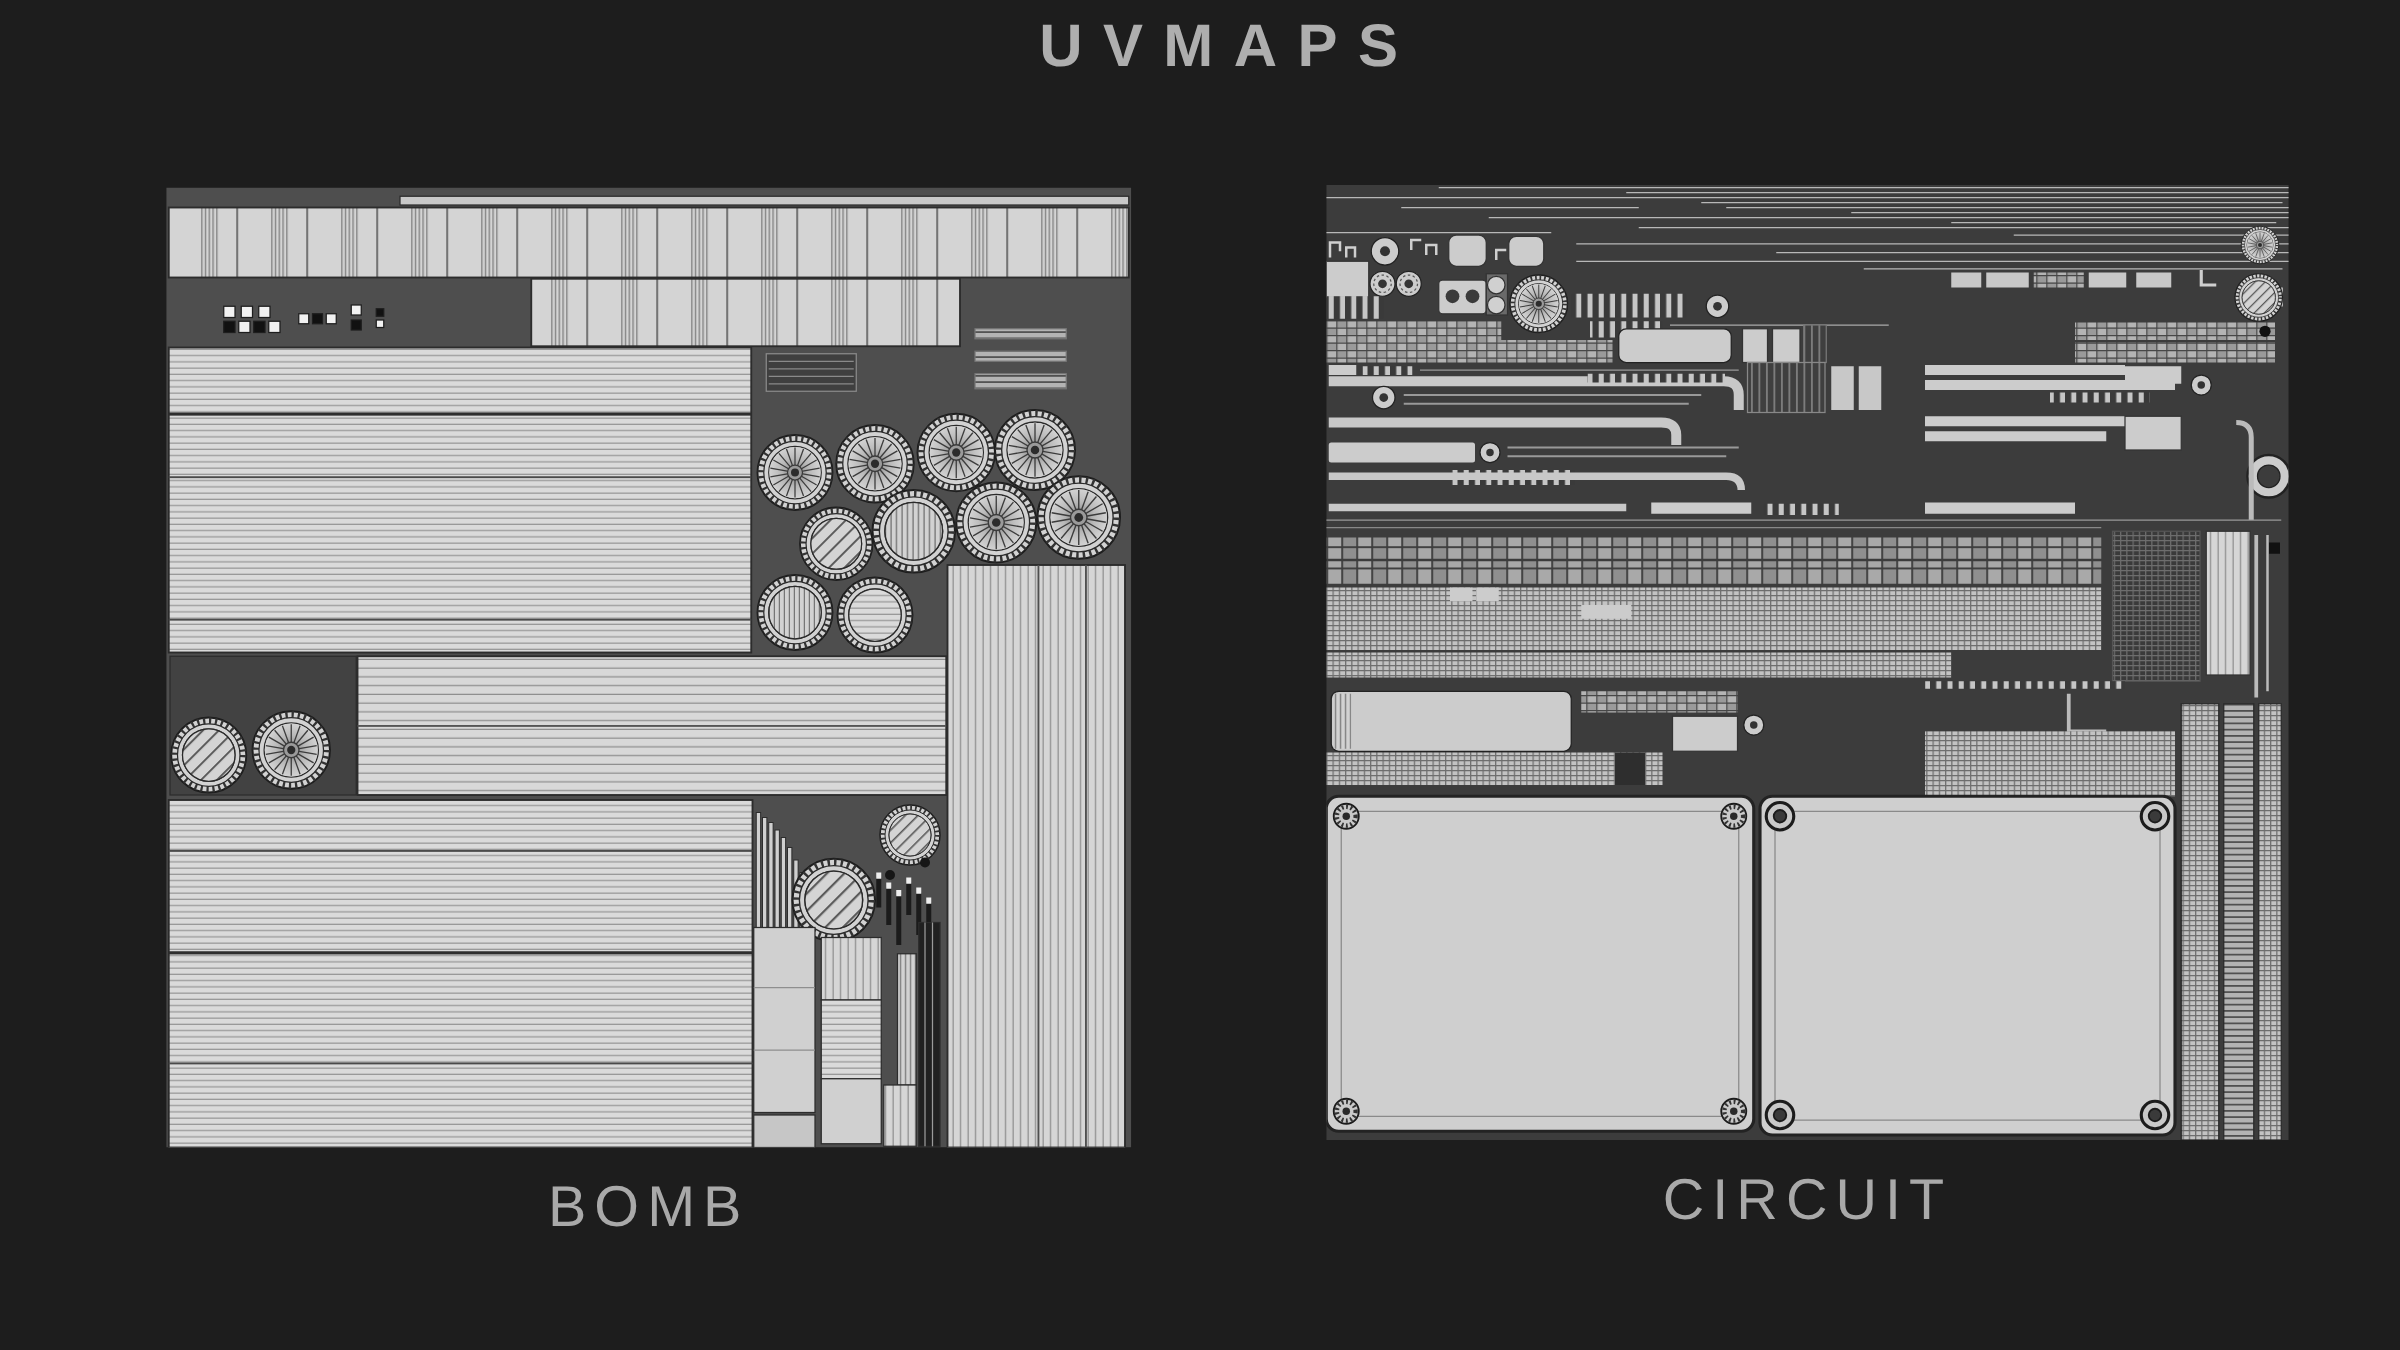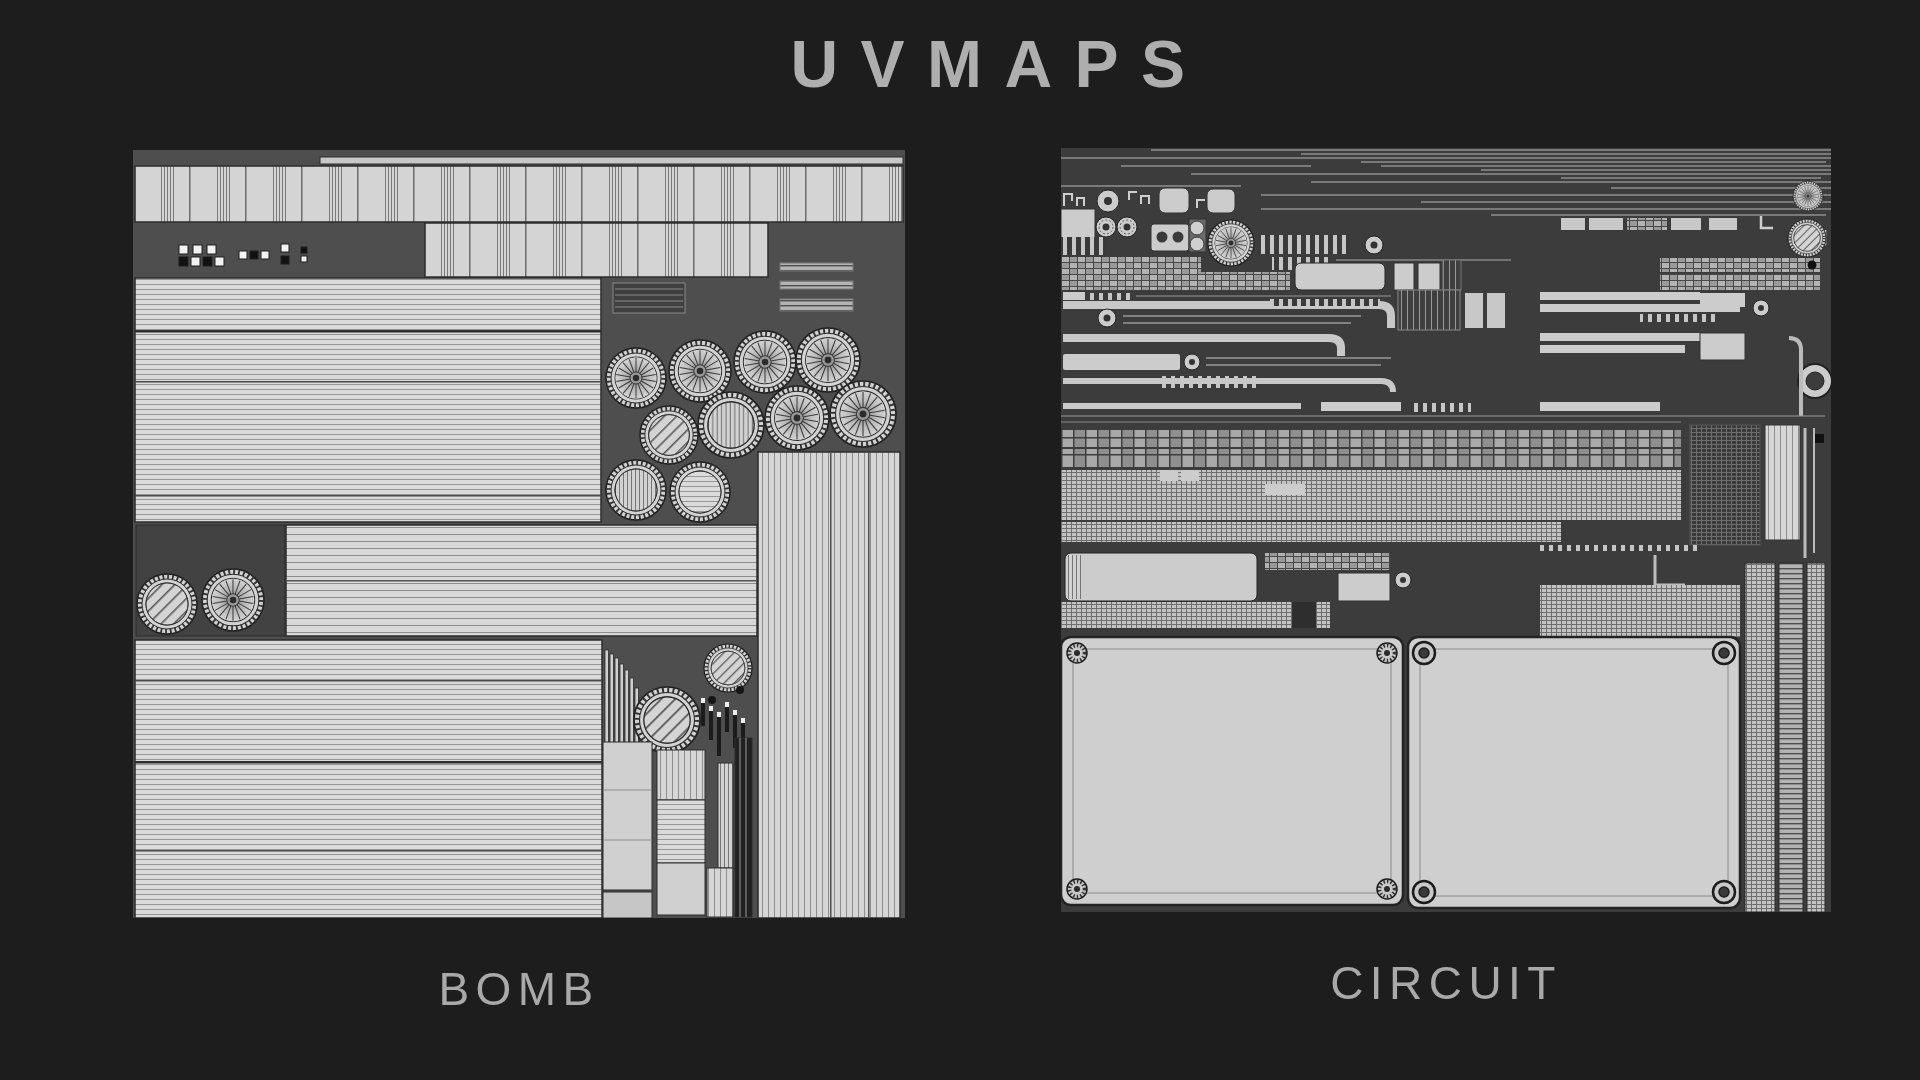--- a/index.html
+++ b/index.html
@@ -3,29 +3,29 @@
 <meta charset="utf-8">
 <style>
   html,body{margin:0;padding:0;}
   body{
     width:1920px;height:1080px;position:relative;overflow:hidden;
     background:var(--c-background,#1d1d1d);
     font-family:"Liberation Sans", sans-serif;
   }
   .page-title{
     position:absolute;left:983px;top:10px;transform:translateX(-50%);
-    margin:16px;font-size:66px;font-weight:700;letter-spacing:.34em;margin-right:-.34em;
+    margin:0;font-size:48px;font-weight:700;letter-spacing:.34em;margin-right:-.34em;
     color:var(--c-title,#aeaeae);white-space:nowrap;
   }
   figure{margin:0;padding:0;position:absolute;}
   #panel-bomb{left:133px;top:150px;width:772px;height:768px;}
   #panel-circuit{left:1061px;top:148px;width:770px;height:899px;}
   figure svg{display:block;}
   figcaption{
-    margin-top:44px;text-align:center;font-size:46px;font-weight:400;
+    margin-top:20px;text-align:center;font-size:46px;font-weight:400;
     letter-spacing:.14em;color:var(--c-caption,#a9a9a9);
   }
   .defs-holder{position:absolute;width:0;height:0;overflow:hidden;}
 </style>
 </head>
 <body style="--c-background: #1d1d1d; --c-panel-left-bg: #4e4e4e; --c-panel-right-bg: #3c3c3c; --c-island: #d3d3d3; --c-wire: #8f8f8f; --c-title: #aeaeae; --c-caption: #a9a9a9;">
 
 <svg class="defs-holder" aria-hidden="true">
   <defs>
     <pattern id="p-h5" width="6" height="5" patternUnits="userSpaceOnUse">

